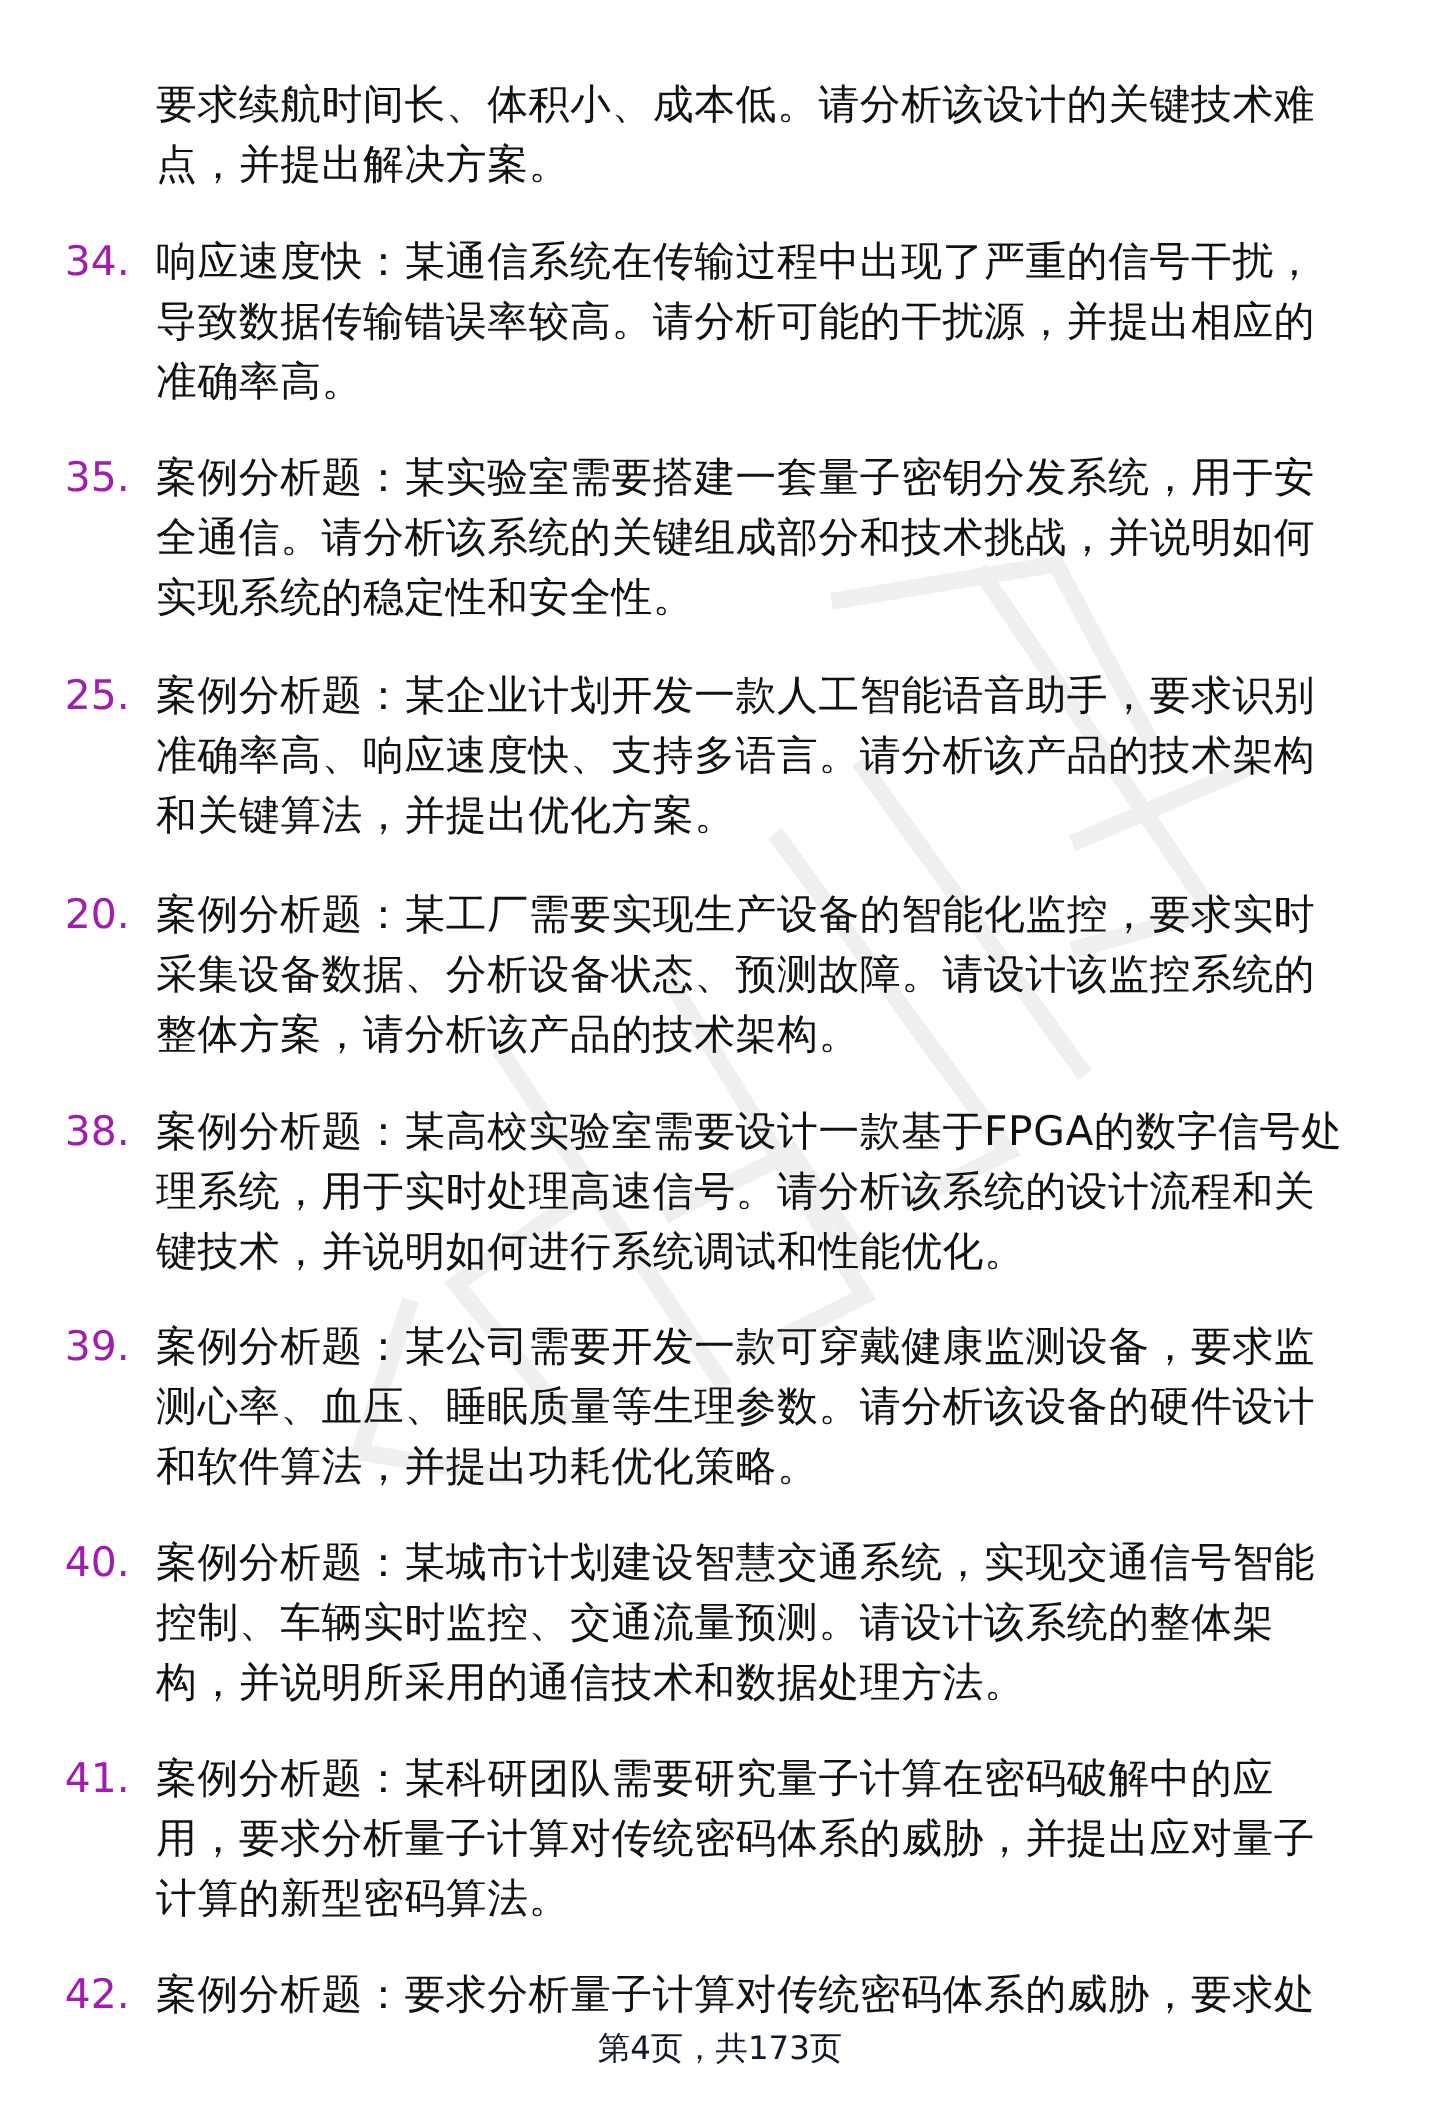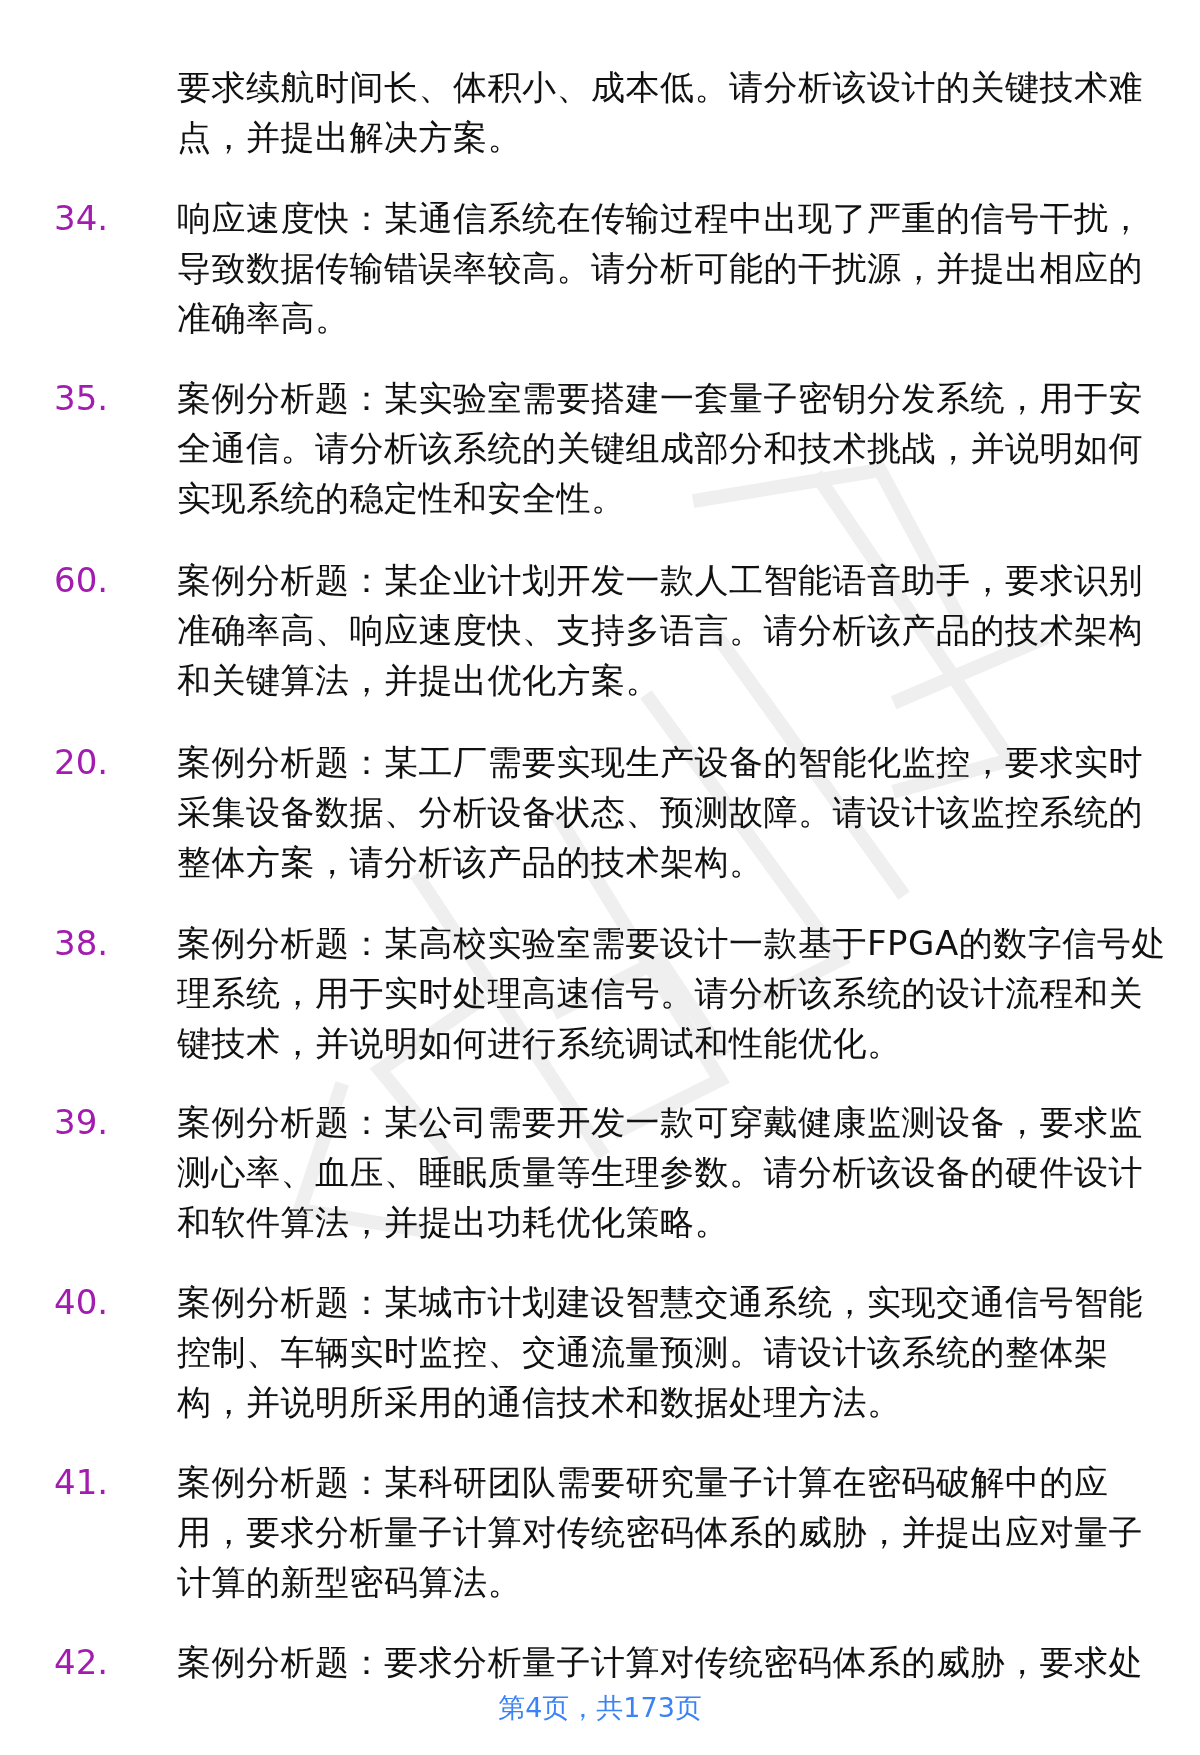--- a/index.html
+++ b/index.html
@@ -39,41 +39,40 @@
     }
     .line {
       position: absolute;
       left: 130px;
       height: 50px;
       line-height: 50px;
       font-size: 34px;
       white-space: nowrap;
       letter-spacing: 0.5px;
       color: #111111;
-      margin-left: 47px;
     }
     .qnum {
       position: absolute;
       left: 54px;
       height: 50px;
       line-height: 50px;
       font-size: 34px;
       white-space: nowrap;
       color: #a21caf;
     }
     .footer {
       position: absolute;
       left: 0;
       width: 1200px;
       top: 1690px;
       height: 36px;
       line-height: 36px;
       text-align: center;
       font-size: 27px;
-      color: #3b82f6;
+      color: #0f172a;
     }
   </style>
 </head>
 <body>
 
 <div class="page">
 
   <svg class="watermark" width="1200" height="1755" viewBox="0 0 1200 1755">
     <g stroke="#efefef" stroke-width="14" fill="none" stroke-linecap="square">
       <polyline points="700,500 880,470 960,620"></polyline>
@@ -104,21 +103,21 @@
     </div>
 
     <div>
       <div class="qnum" style="top:373px">35.</div>
       <div class="line" style="top:373px">案例分析题：某实验室需要搭建一套量子密钥分发系统，用于安</div>
       <div class="line" style="top:423px">全通信。请分析该系统的关键组成部分和技术挑战，并说明如何</div>
       <div class="line" style="top:473px">实现系统的稳定性和安全性。</div>
     </div>
 
     <div>
-      <div class="qnum" style="top:555px">60.</div>
+      <div class="qnum" style="top:555px">25.</div>
       <div class="line" style="top:555px">案例分析题：某企业计划开发一款人工智能语音助手，要求识别</div>
       <div class="line" style="top:605px">准确率高、响应速度快、支持多语言。请分析该产品的技术架构</div>
       <div class="line" style="top:655px">和关键算法，并提出优化方案。</div>
     </div>
 
     <div>
       <div class="qnum" style="top:737px">20.</div>
       <div class="line" style="top:737px">案例分析题：某工厂需要实现生产设备的智能化监控，要求实时</div>
       <div class="line" style="top:787px">采集设备数据、分析设备状态、预测故障。请设计该监控系统的</div>
       <div class="line" style="top:837px">整体方案，请分析该产品的技术架构。</div>

